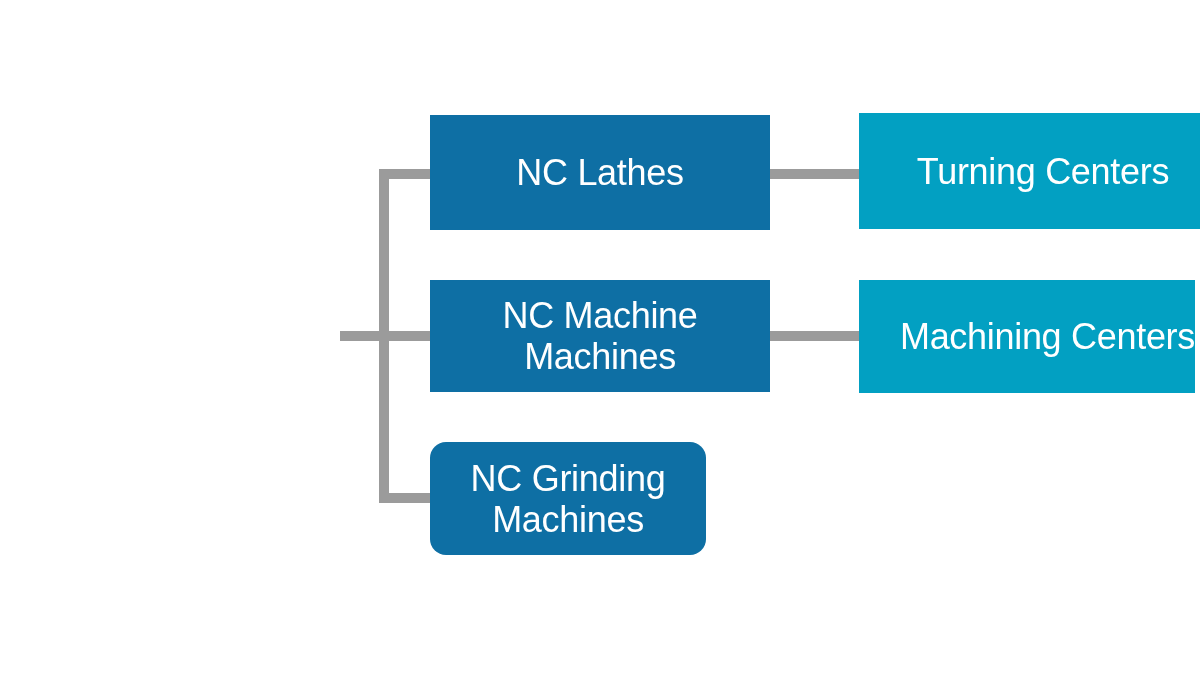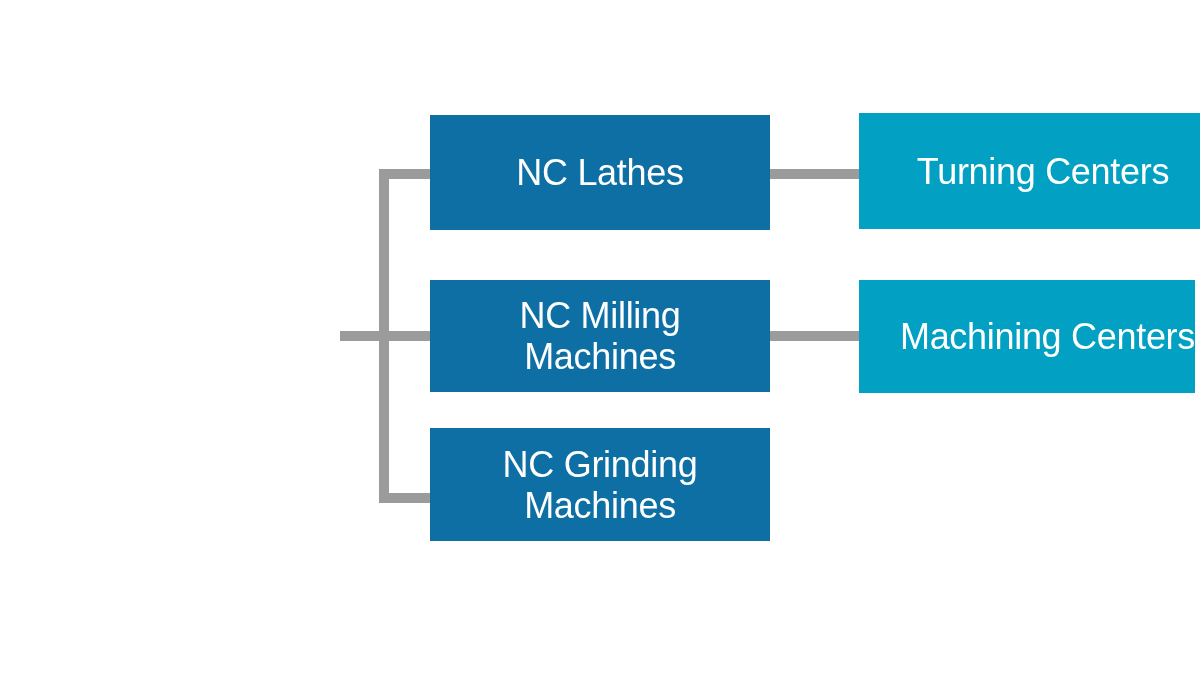--- a/index.html
+++ b/index.html
@@ -27,21 +27,21 @@
     line-height: 41px;
     letter-spacing: -0.3px;
   }
   .node .line { white-space: nowrap; }
   .node--root   { background: var(--c-root,   #133e7e); left: 3px;   top: 281px; width: 337px; height: 111px; }
   .node--level2 { background: var(--c-level2, #0e6fa4); justify-content: center; }
   .node--level3 { background: var(--c-level3, #02a0c2); }
 
   .node--lathes    { left: 430px; top: 115px; width: 340px; height: 115px; }
   .node--milling   { left: 430px; top: 280px; width: 340px; height: 112px; }
-  .node--grinding  { left: 430px; top: 428px; width: 340px; height: 113px; }
+  .node--grinding  { left: 430px; top: 442px; width: 276px; height: 113px; border-radius: 16px; }
   .node--turning   { left: 859px; top: 113px; width: 336px; height: 116px; padding-left: 16px; }
   .node--machining { left: 859px; top: 280px; width: 336px; height: 113px; align-items: flex-end; }
 
   .connector {
     position: absolute;
     background: var(--c-connector, #9b9b9b);
   }
   .conn-trunk            { left: 379px; top: 169px; width: 10px; height: 334px; }
   .conn-trunk-lathes     { left: 379px; top: 169px; width: 51px; height: 10px; }
   .conn-root-milling     { left: 340px; top: 331px; width: 90px; height: 10px; }
@@ -60,21 +60,21 @@
   <div class="connector conn-trunk-grinding"></div>
   <div class="connector conn-lathes-turning"></div>
   <div class="connector conn-milling-machining"></div>
 
 
   <div class="node node--level2 node--lathes">
     <div class="line">NC Lathes</div>
   </div>
 
   <div class="node node--level2 node--milling">
-    <div class="line">NC Milling</div>
+    <div class="line">NC Machine</div>
     <div class="line">Machines</div>
   </div>
 
   <div class="node node--level2 node--grinding">
     <div class="line">NC Grinding</div>
     <div class="line">Machines</div>
   </div>
 
   <div class="node node--level3 node--turning">
     <div class="line">Turning Centers</div>

